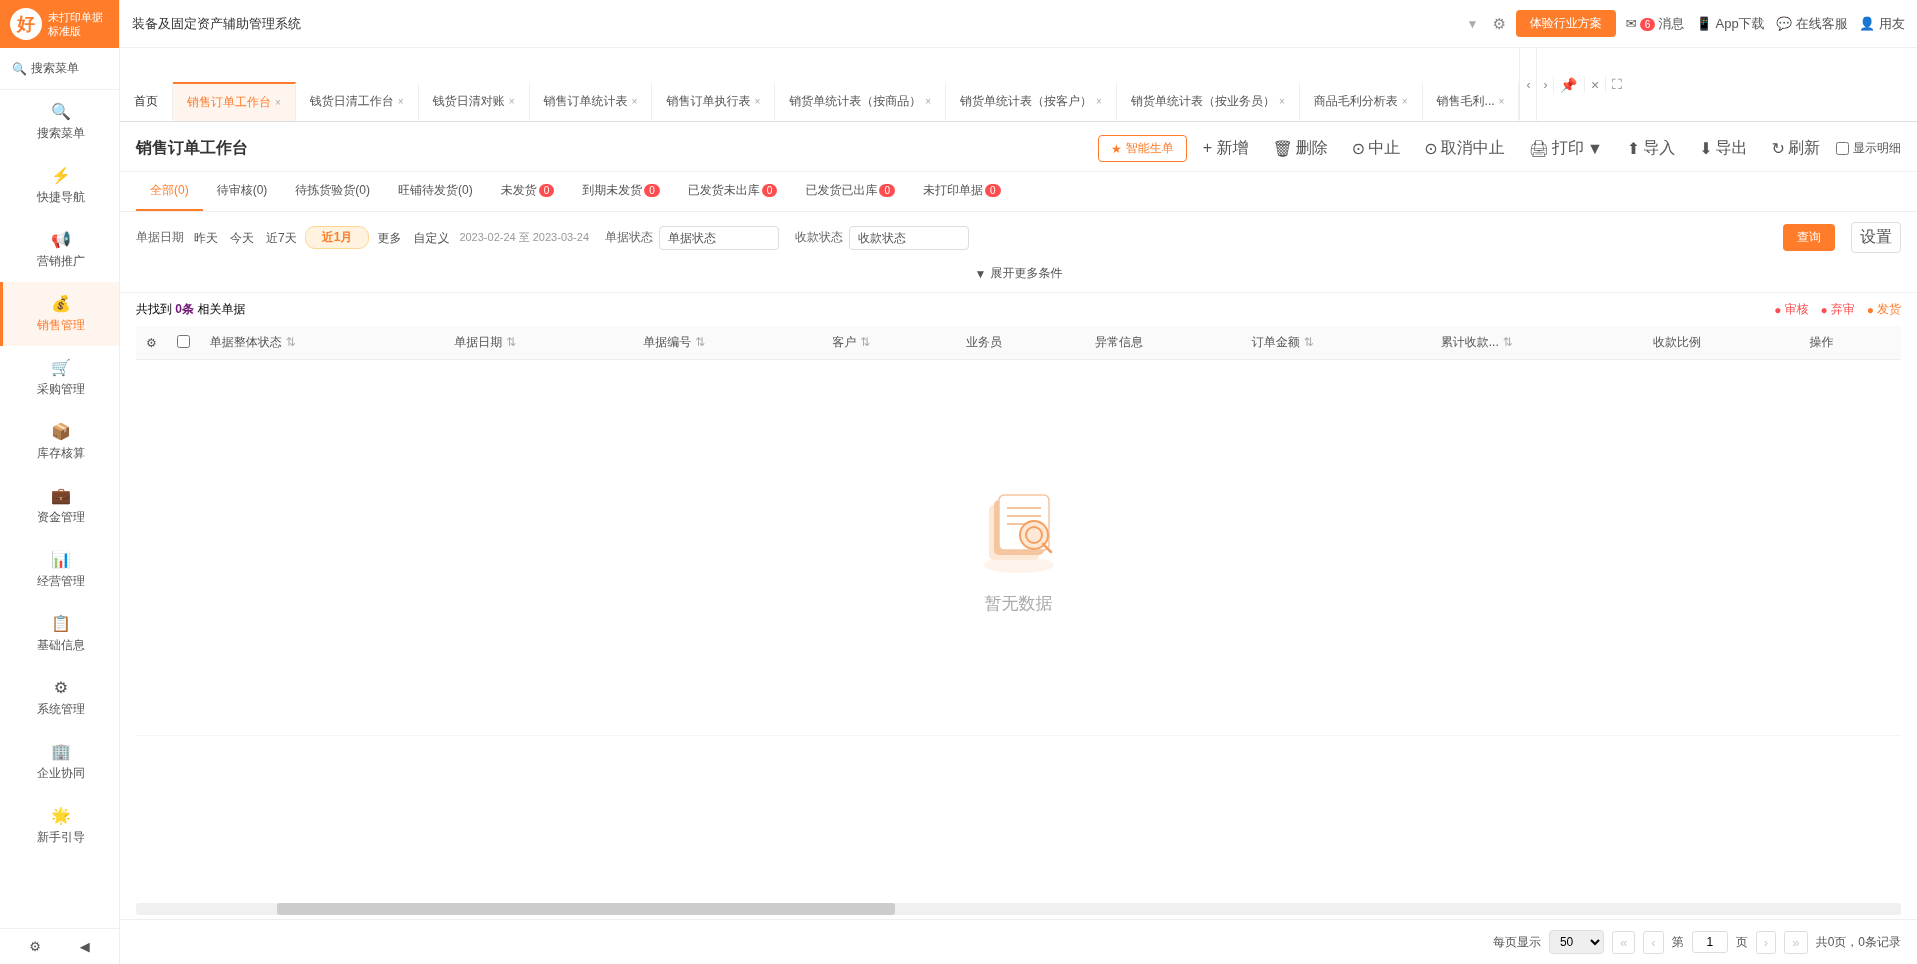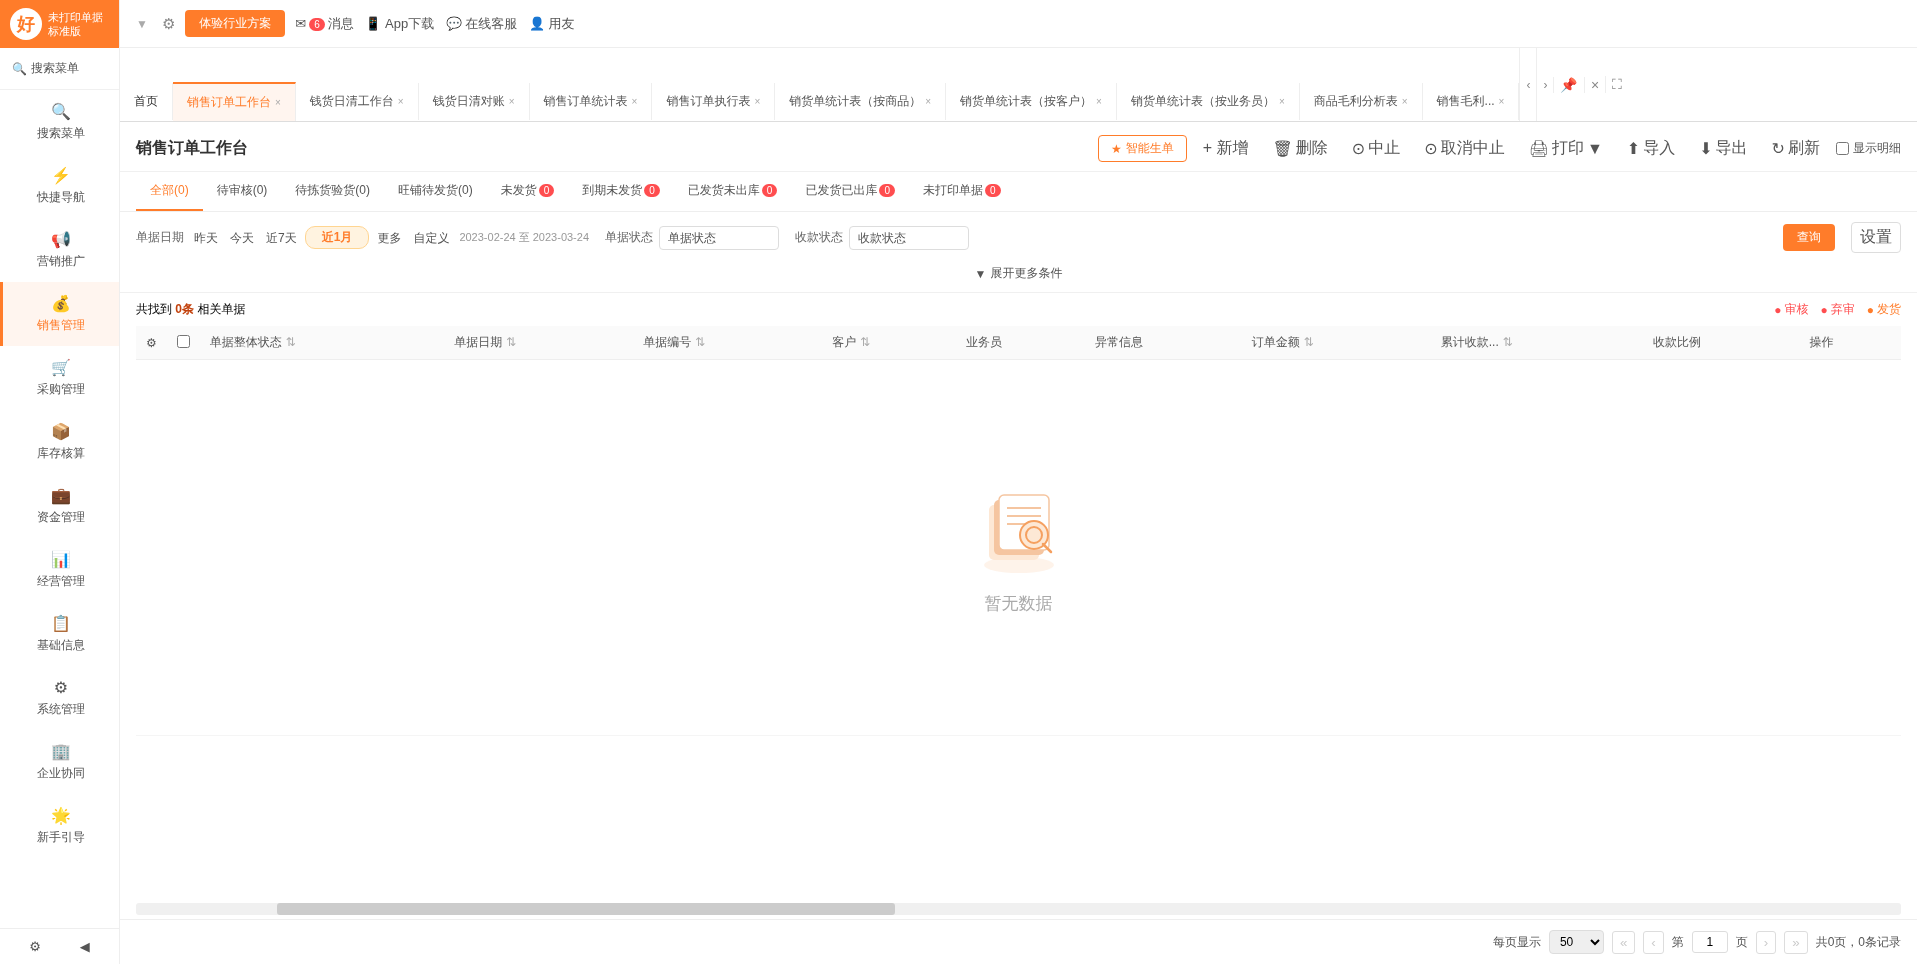--- a/index.html
+++ b/index.html
@@ -172,20 +172,21 @@
     </button>
     <button class="topbar-icon-btn">
       <span>◀</span>
     </button>
   </div>
 </div>
 
 <div class="main">
 
   <div class="topbar">
+    <span class="topbar-title">装备及固定资产辅助管理系统</span>
     <span class="topbar-chevron">▼</span>
     <span class="topbar-gear">⚙</span>
     <button class="topbar-btn-orange">体验行业方案</button>
     <div class="topbar-actions">
       <button class="topbar-icon-btn">
         <span>✉</span>
         <span><span class="badge">6</span></span>
         <span>消息</span>
       </button>
       <button class="topbar-icon-btn">
@@ -346,21 +347,21 @@
           <div class="filter-expand">
             <span>▼</span>
             <span>展开更多条件</span>
           </div>
         </div>
       </div>
 
       <div class="results-bar">
         <div>
           <span>共找到</span>
-          <span class="highlight" style="color:#c2410c;font-weight:bold;">0条</span>
+          <span class="highlight" style="color:#701a75;font-weight:bold;">0条</span>
           <span>相关单据</span>
         </div>
         <div class="results-actions">
           <button class="btn-outline-red">
             <span>●</span>
             <span>审核</span>
           </button>
           <button class="btn-outline-red">
             <span>●</span>
             <span>弃审</span>

